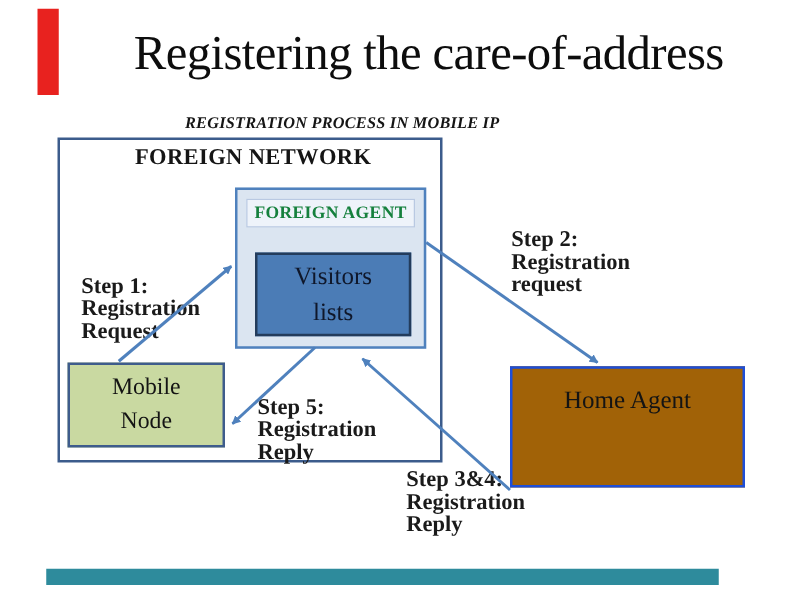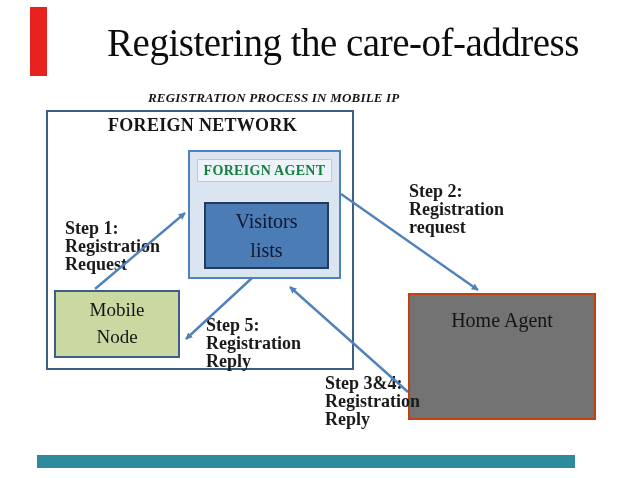--- a/index.html
+++ b/index.html
@@ -51,22 +51,22 @@
   
   .mobile-node{
     left:54px;top:290px;width:126px;height:68px;
     background:#c9d9a1;border:2px solid #3e5c8c;box-sizing:border-box;
     display:flex;align-items:center;justify-content:center;text-align:center;
     font-size:19px;line-height:1.4;color:#141414;
   }
 
   
   .home-agent{
-    left:408px;top:293px;width:188px;height:127px;
-    background:#737373;border:2px solid #c2410c;box-sizing:border-box;
+    left:408px;top:293px;width:188px;height:97px;
+    background:#a16207;border:2px solid #1d4ed8;box-sizing:border-box;
   }
   .ha-label{left:0;top:14px;width:100%;text-align:center;font-size:20px;color:#141414;}
   .mobility{
     left:11px;top:63px;width:163px;height:52px;
     background:#963634;border:2px solid #44516b;box-sizing:border-box;
     display:flex;align-items:center;justify-content:center;text-align:center;
     font-size:17px;line-height:1.3;color:#15100f;
   }
 
   

